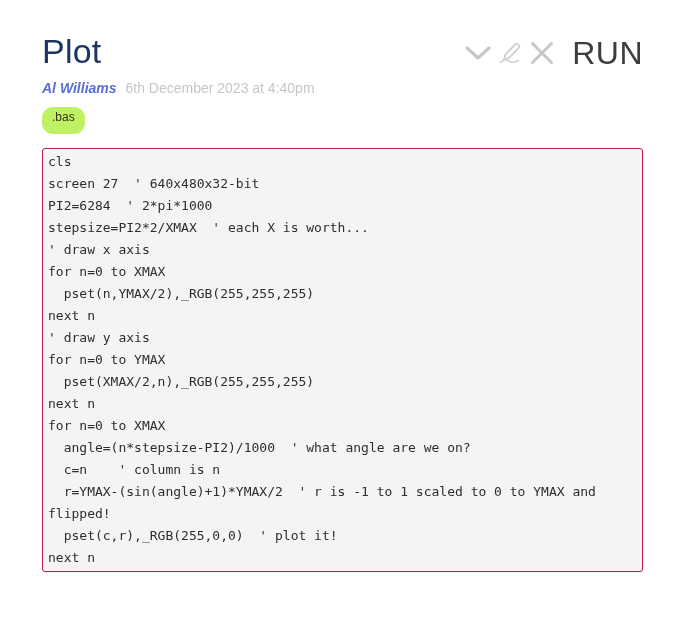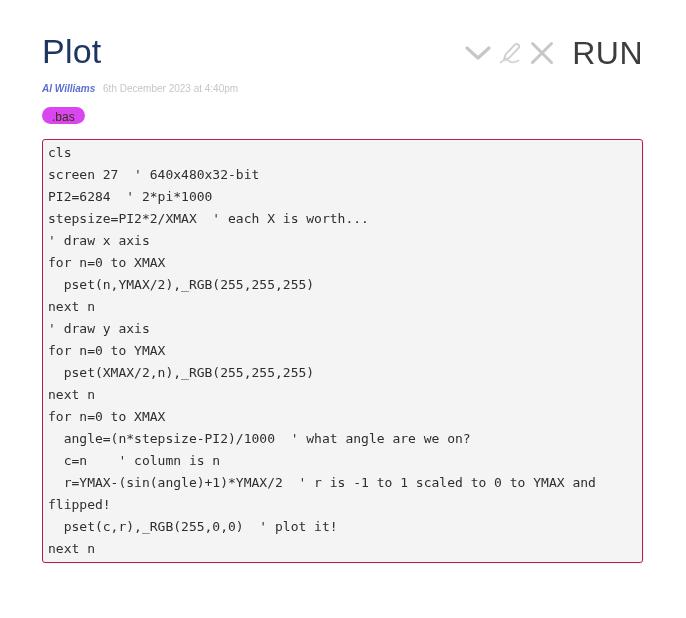--- a/index.html
+++ b/index.html
@@ -47,42 +47,42 @@
   .run-btn {
     font-size: 32px;
     line-height: 32px;
     color: #3d3d3d;
     margin-left: 11px;
     cursor: pointer;
     letter-spacing: 0.5px;
   }
   .byline {
     margin-top: 10px;
-    font-size: 10px;
+    font-size: 14px;
     line-height: 17px;
   }
   .author {
     color: #5b6ed2;
     font-style: italic;
     font-weight: 700;
     text-decoration: none;
     cursor: pointer;
   }
   .date {
     color: #c6c6c6;
     margin-left: 5px;
   }
   .tag-row { margin-top: 10px; }
   .tag {
     display: inline-block;
-    background: #d946ef;
+    background: #bef264;
     color: #3a3014;
     font-size: 12px;
     line-height: 12px;
-    padding: 4px 10px 1px 10px;
+    padding: 4px 10px 11px 10px;
     border-radius: 11px;
   }
   .codebox {
     margin-top: 14px;
     background: #f4f4f4;
     border: 1px solid #be185d;
     border-radius: 3px;
     box-shadow: 1px 1px 0 rgba(0,0,0,0.04);
     padding: 2px 5px;
     box-sizing: border-box;

